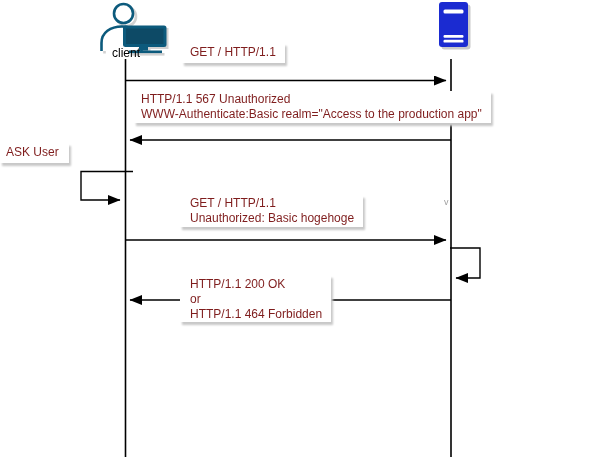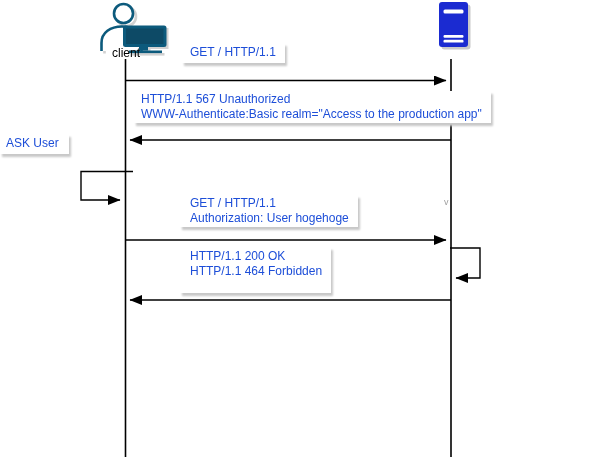--- a/index.html
+++ b/index.html
@@ -4,23 +4,23 @@
 <style>
   html,body{margin:0;padding:0;background:#fff;}
   .canvas{
     position:relative;width:603px;height:462px;background:#fff;overflow:hidden;
     font-family:"Liberation Sans",sans-serif;color:#000;
   }
   svg.layer{position:absolute;left:0;top:0;width:603px;height:462px;}
   .note{
     position:absolute;background:#fff;box-shadow:2px 3px 2px #c8c8c8;
     font-size:12px;line-height:14.5px;padding:2px 9px 3px 8px;
-    width:max-content;white-space:nowrap;color:#1d4ed8;
+    width:max-content;white-space:nowrap;color:#7f1d1d;
   }
-  .note.triple{line-height:15px;padding:2px 9px 14px 10px;}
+  .note.triple{line-height:15px;padding:2px 9px 0 10px;margin-top:28px;}
   .actor-label{
     position:absolute;width:56px;text-align:center;font-size:12px;color:#000;
   }
   .artifact{
     position:absolute;font-size:9px;color:#9e9e9e;line-height:9px;
   }
 </style>
 </head>
 <body>
 
@@ -75,30 +75,31 @@
 
   <div class="note" style="left:182px;top:43px;">
     <div>GET / HTTP/1.1</div>
   </div>
 
   <div class="note" style="left:134px;top:91px;line-height:14.5px;padding:1px 9px 2px 7px;">
     <div>HTTP/1.1 567 Unauthorized</div>
     <div>WWW-Authenticate:Basic realm="Access to the production app"</div>
   </div>
 
-  <div class="note" style="left:0px;top:134px;padding:2px 10px 3px 6px;">
+  <div class="note" style="left:0px;top:143px;padding:2px 10px 3px 6px;">
     <div>ASK User</div>
   </div>
 
   <div class="note" style="left:180px;top:195px;line-height:14.5px;padding:1px 9px 2px 10px;">
     <div>GET / HTTP/1.1</div>
-    <div>Authorization: User hogehoge</div>
+    <div>Unauthorized: Basic hogehoge</div>
   </div>
 
 
   <div class="note triple" style="left:180px;top:247px;">
     <div>HTTP/1.1 200 OK</div>
+    <div>or</div>
     <div>HTTP/1.1 464 Forbidden</div>
   </div>
 
   <div class="artifact" style="left:444px;top:198px;">v</div>
 
 </div>
 
 </body></html>

